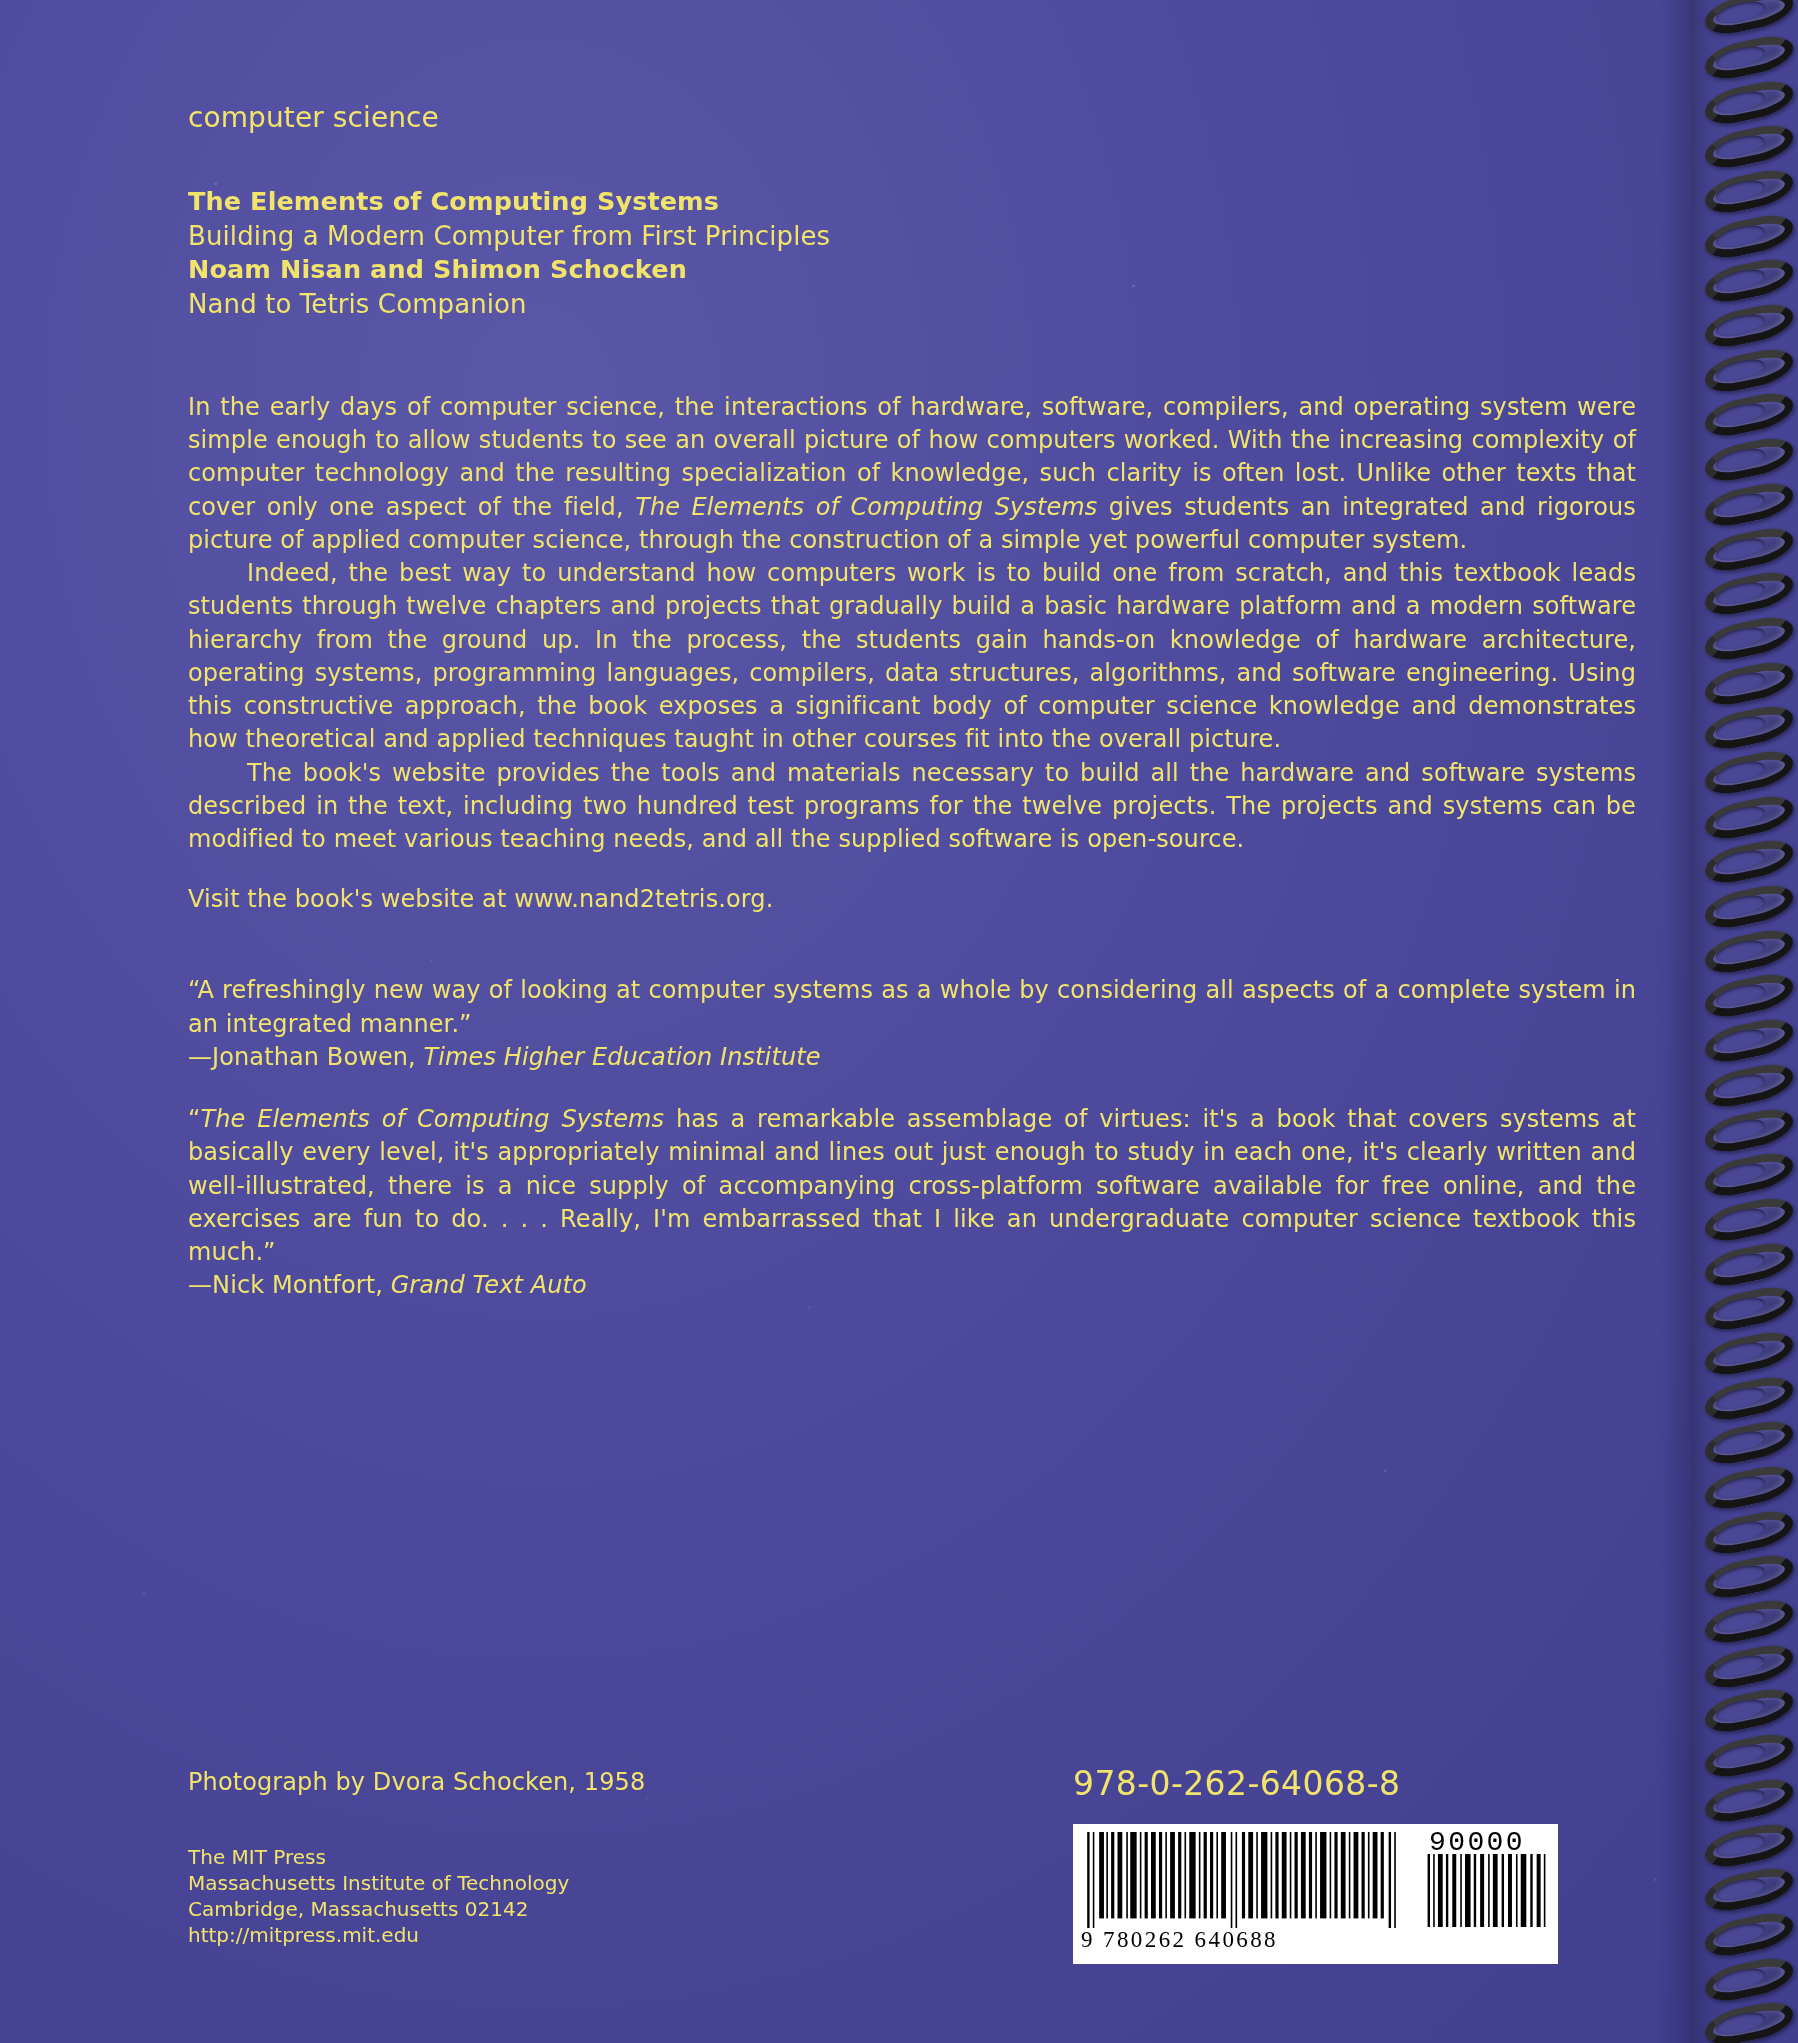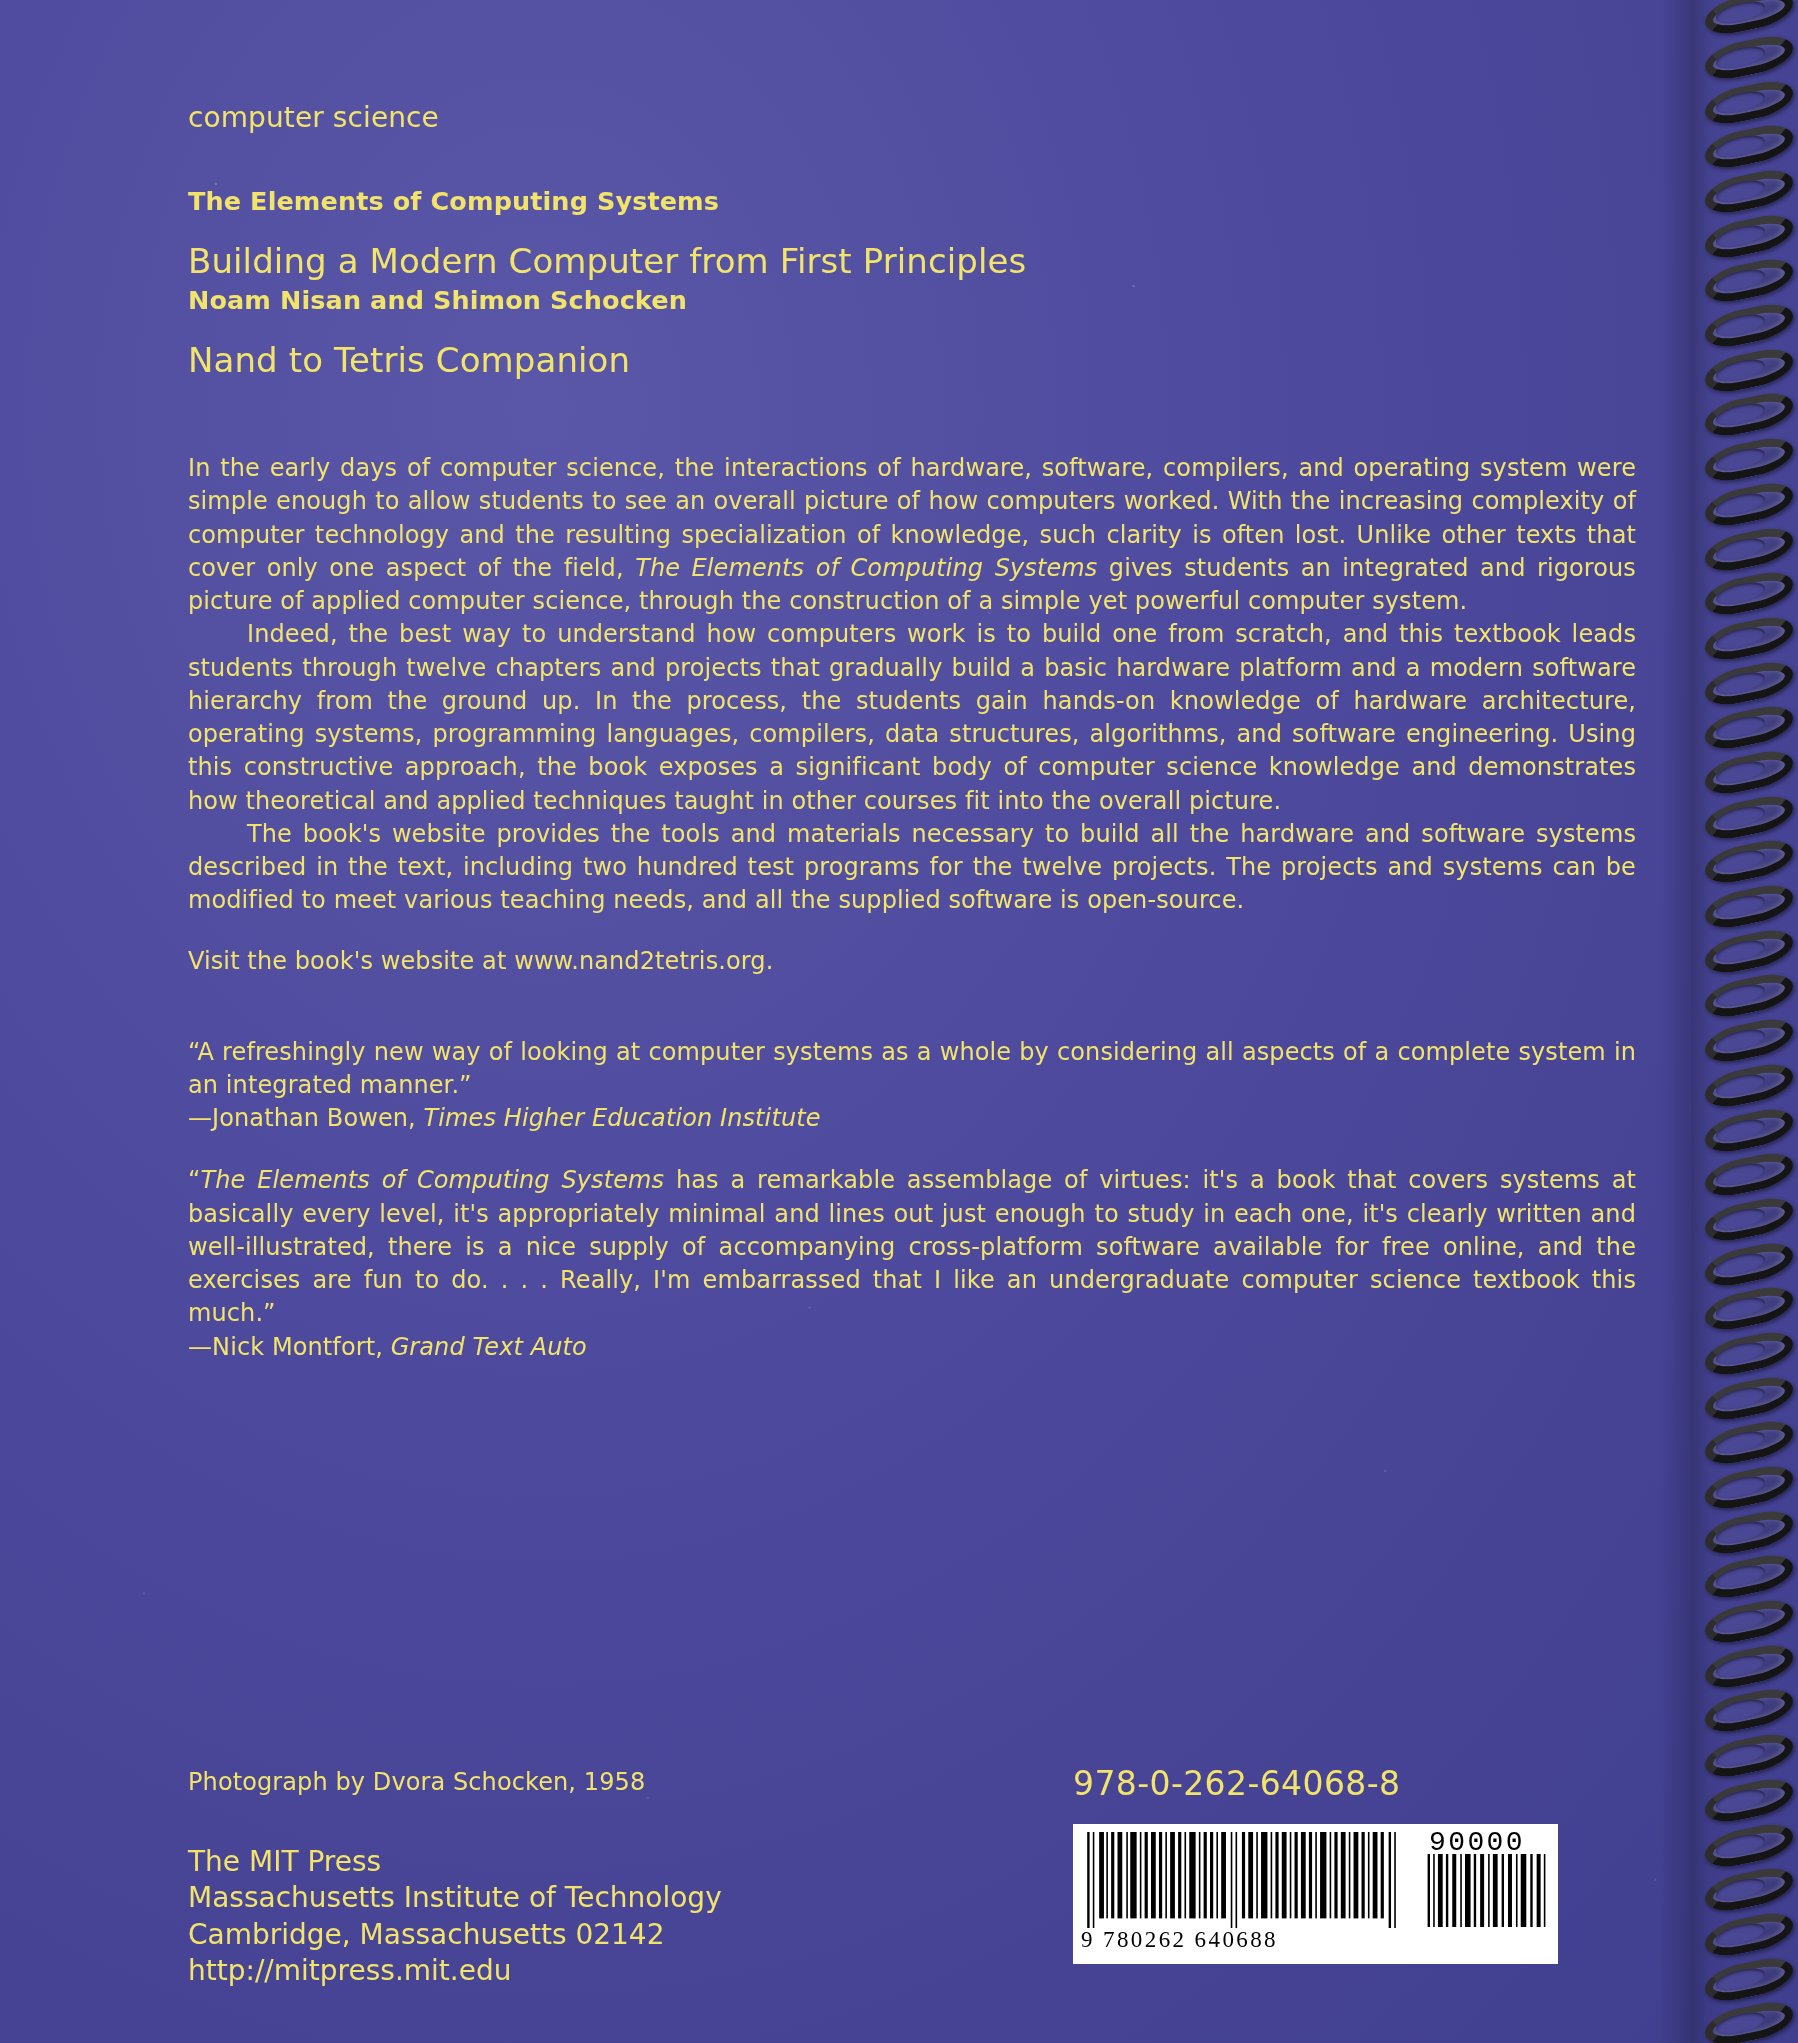--- a/index.html
+++ b/index.html
@@ -53,23 +53,22 @@
   .category {
     font-size: 28px;
     margin-bottom: 51px;
   }
   .title {
     font-size: 25.5px;
     font-weight: bold;
     line-height: 1.33;
   }
   .subtitle, .series {
-    font-size: 34px;
+    font-size: 26px;
     line-height: 1.33;
-    margin-top: 20px;
   }
   .authors {
     font-size: 25.5px;
     font-weight: bold;
     line-height: 1.33;
   }
   .titleblock { margin-bottom: 69px; }
 
   p.body {
     font-size: 24px;
@@ -85,21 +84,21 @@
 
   .blockgap { height: 29px; }
 
   .colophon {
     position: absolute;
     left: 188px;
     top: 1844px;
     width: 798px;
   }
   .colophon .line {
-    font-size: 28px;
+    font-size: 20px;
     line-height: 1.30;
     color: #f2e46a;
   }
   .photocred {
     position: absolute;
     left: 188px;
     top: 1768px;
     font-size: 24px;
     color: #f2e46a;
   }

